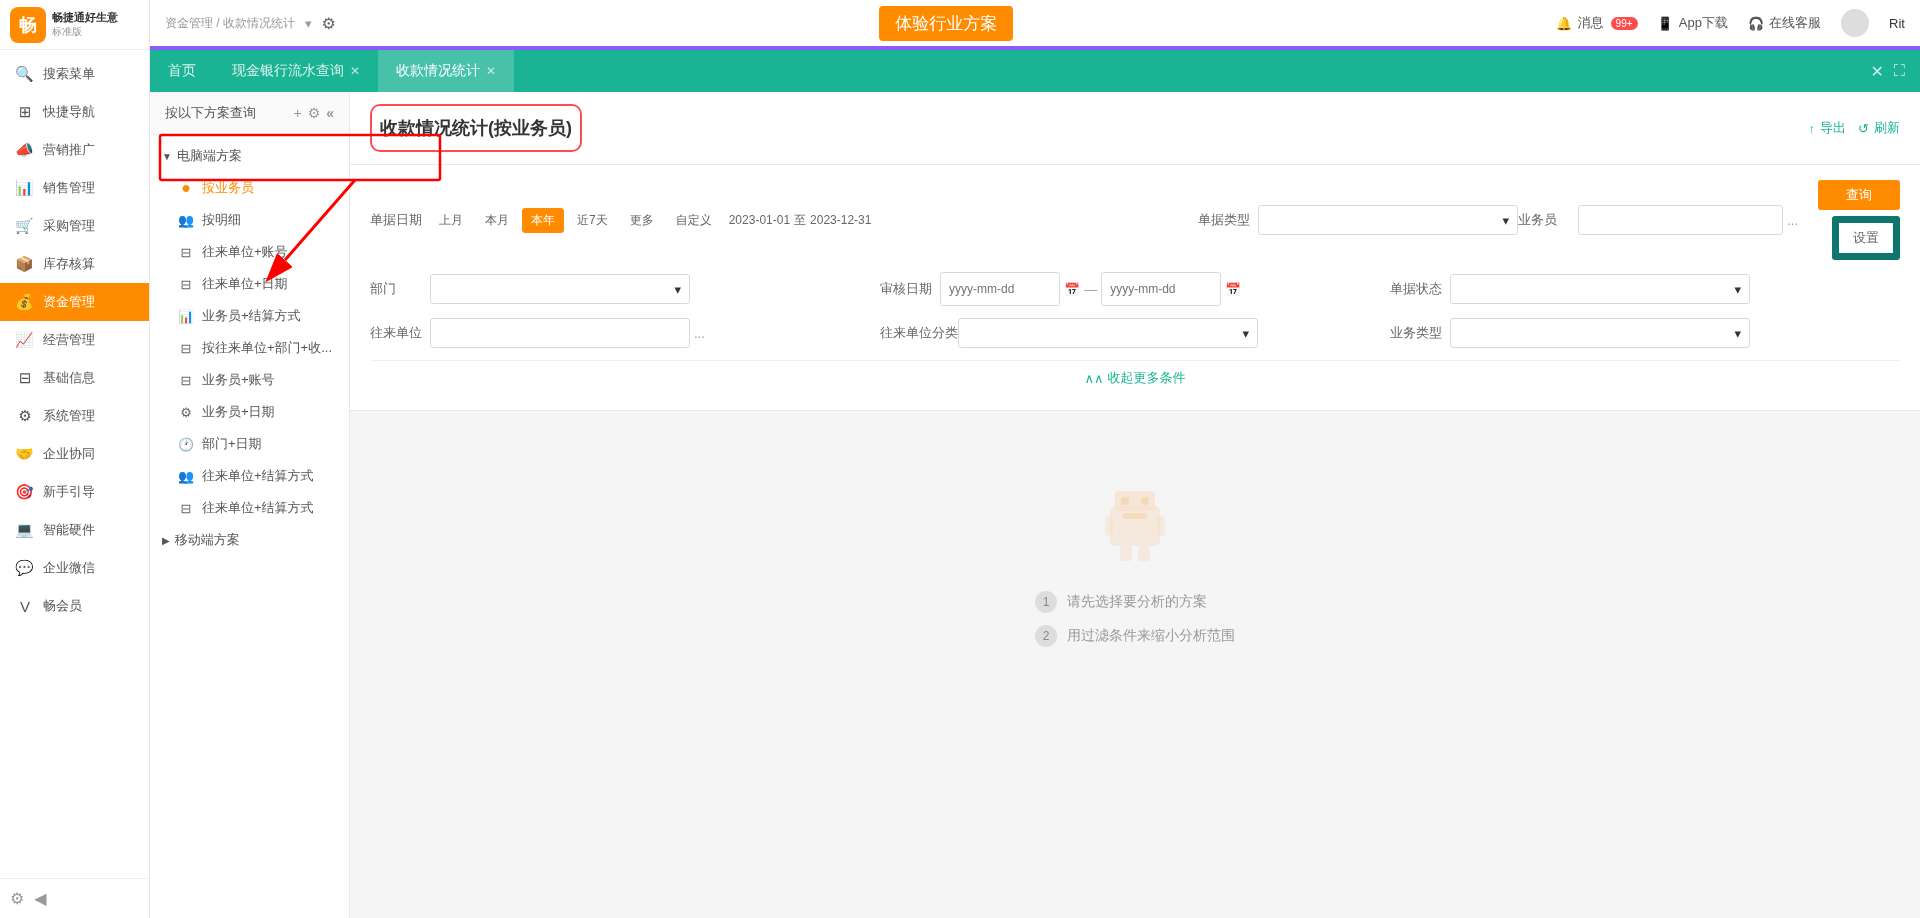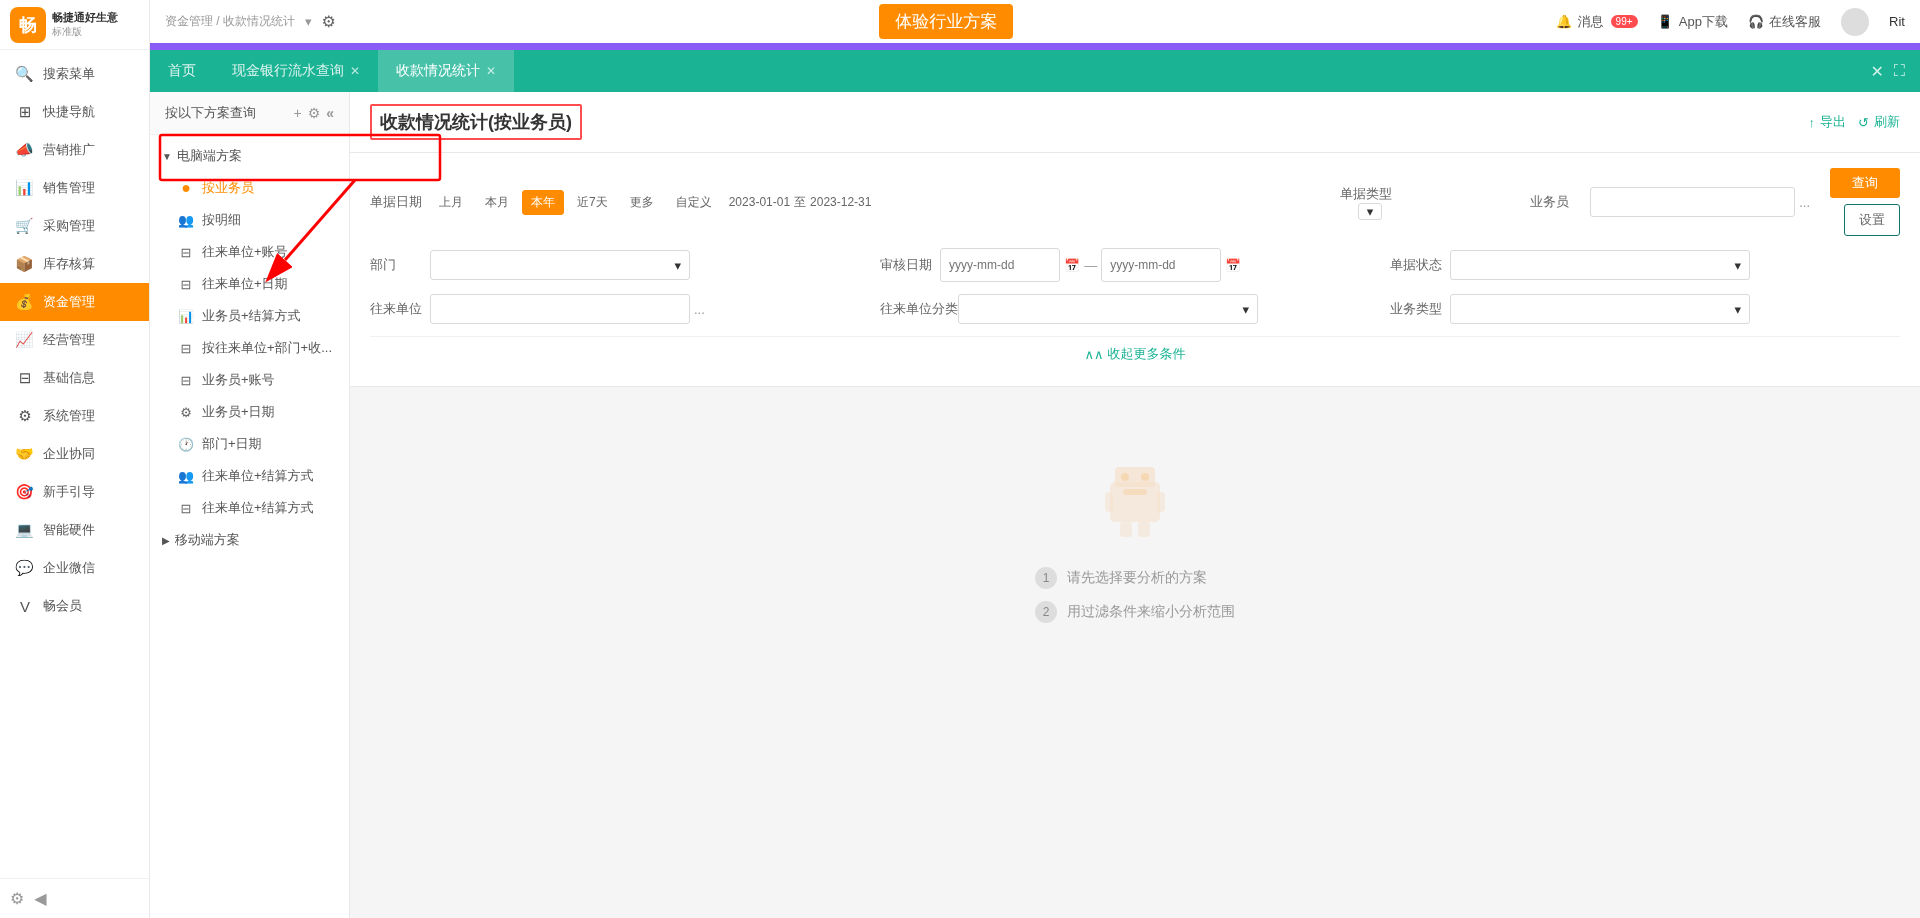--- a/index.html
+++ b/index.html
@@ -33,21 +33,21 @@
     }
     .sidebar-footer-btn { color: #999; cursor: pointer; font-size: 16px; }
 
     
     .main-area {
       margin-left: 150px; height: 918px; display: flex; flex-direction: column;
     }
 
     
     .top-header {
-      height: 50px; background: #fff; border-bottom: 7px solid #8b5cf6;
+      height: 50px; background: #fff; border-bottom: 4px solid #8b5cf6;
       display: flex; align-items: center; justify-content: space-between;
       padding: 0 15px;
     }
     .header-left { display: flex; align-items: center; gap: 10px; }
     .header-breadcrumb { color: #999; font-size: 12px; }
     .header-dropdown { color: #999; cursor: pointer; }
     .header-settings { cursor: pointer; color: #666; font-size: 16px; }
     .header-trial-btn {
       background: #ff8c00; color: white; border: none; padding: 6px 16px;
       border-radius: 4px; cursor: pointer; font-size: 17px;
@@ -107,21 +107,21 @@
     
     .main-content { flex: 1; display: flex; flex-direction: column; overflow: hidden; }
 
     
     .page-header {
       padding: 12px 20px; background: #fff; border-bottom: 1px solid #e8e8e8;
       display: flex; align-items: center; justify-content: space-between;
     }
     .page-title {
       font-size: 18px; font-weight: bold; color: #333;
-      border: 2px solid #ff4d4f; padding: 4px 8px; border-radius: 2px;
+      border: 2px solid #ff4d4f; padding: 10px 8px; border-radius: 10px;
     }
     .page-header-actions { display: flex; gap: 12px; }
     .page-header-action { display: flex; align-items: center; gap: 5px; color: #1ab394; cursor: pointer; font-size: 13px; }
 
     
     .filter-area {
       background: #fff; padding: 15px 20px; border-bottom: 1px solid #e8e8e8;
     }
     .filter-row { display: flex; align-items: center; margin-bottom: 12px; gap: 0; }
     .filter-row:last-child { margin-bottom: 0; }
@@ -151,21 +151,21 @@
       display: flex; align-items: center; justify-content: center; padding: 8px;
       color: #1ab394; cursor: pointer; font-size: 13px; gap: 4px;
     }
 
     
     .query-btn {
       background: #ff8c00; color: white; border: none; padding: 6px 20px;
       border-radius: 3px; cursor: pointer; font-size: 13px; margin-left: 10px;
     }
     .settings-btn {
-      background: white; color: #666; border: 1px solid #0f766e; padding: 6px 14px;
+      background: white; color: #666; border: 7px solid #0f766e; padding: 6px 14px;
       border-radius: 3px; cursor: pointer; font-size: 13px; margin-left: 24px;
     }
     .filter-buttons { display: flex; flex-direction: column; gap: 6px; margin-left: 10px; }
 
     
     .data-area {
       flex: 1; background: #f5f5f5; display: flex; flex-direction: column;
       align-items: center; justify-content: flex-start; overflow-y: auto;
     }
     .empty-state {
@@ -409,21 +409,21 @@
               <span class="date-tab">近7天</span>
               <span class="date-tab">更多</span>
               <span class="date-tab">自定义</span>
             </div>
             <div class="date-range">
               <span>2023-01-01</span>
               <span>至</span>
               <span>2023-12-31</span>
             </div>
           </div>
-          <div class="filter-item" style="max-width:320px;flex-direction:column;">
+          <div class="filter-item" style="max-width:320px;">
             <span class="filter-label">单据类型</span>
             <div class="filter-select">
               <span></span>
               <span>▾</span>
             </div>
           </div>
           <div class="filter-item" style="max-width:280px;">
             <span class="filter-label">业务员</span>
             <div class="filter-select" style="flex:1;">
               <span></span>

